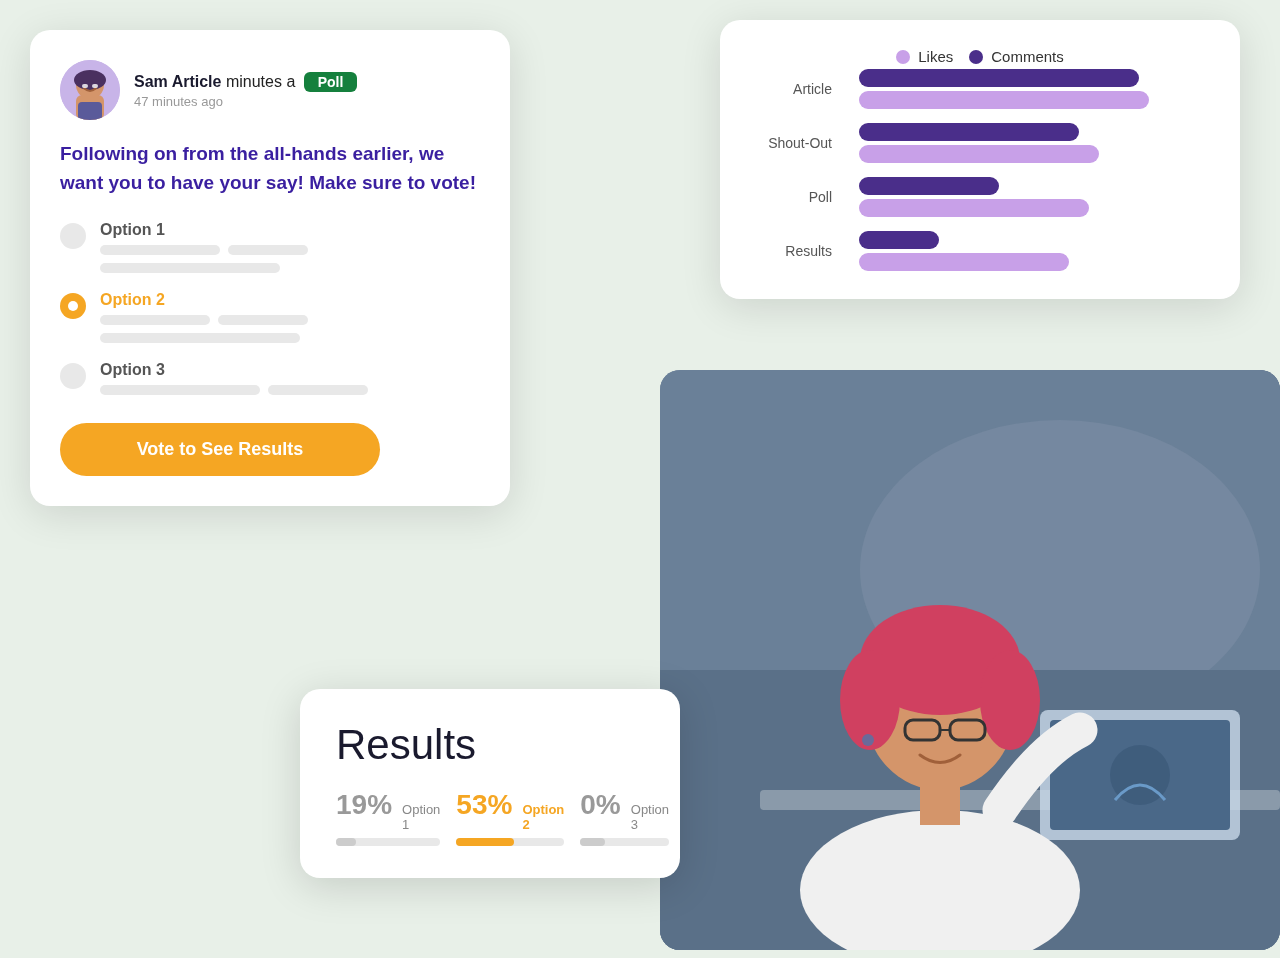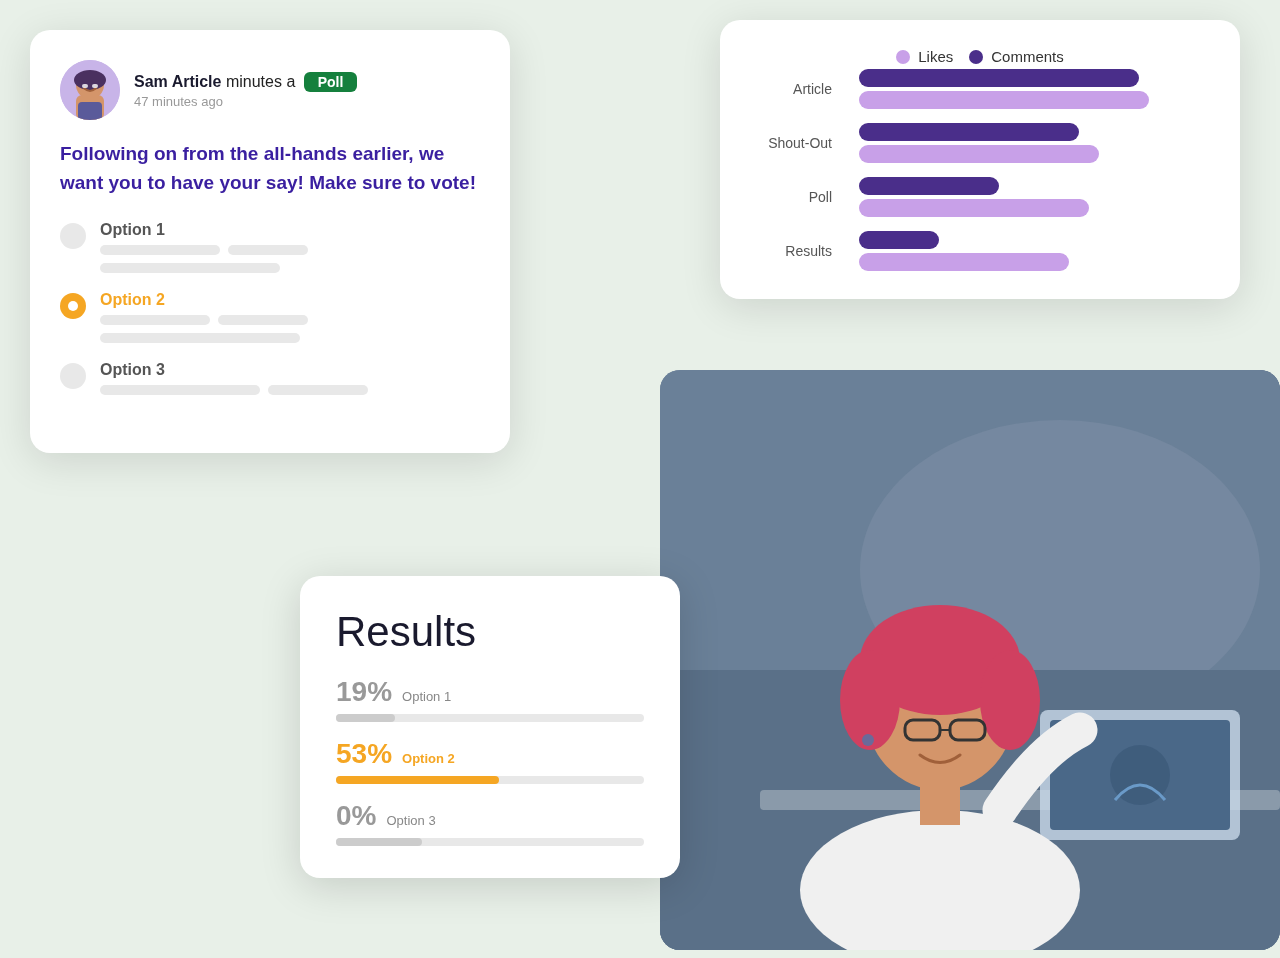--- a/index.html
+++ b/index.html
@@ -267,21 +267,21 @@
 
     .results-title {
       font-size: 42px;
       font-weight: 400;
       color: #1a1a2e;
       margin-bottom: 20px;
     }
 
     .results-items {
       display: flex;
-      flex-direction: column;
+      flex-direction: row;
       gap: 16px;
     }
 
     .result-item {}
 
     .result-row {
       display: flex;
       align-items: baseline;
       gap: 10px;
       margin-bottom: 6px;
@@ -457,20 +457,21 @@
         <div class="option-content">
           <div class="option-label normal-label">Option 3</div>
           <div class="option-lines">
             <div class="option-line" style="width:160px"></div>
             <div class="option-line" style="width:100px"></div>
           </div>
         </div>
       </div>
     </div>
 
+    <button class="vote-button">Vote to See Results</button>
   </div>
 
   <div class="chart-card">
     <div class="chart-legend">
       <div class="legend-item">
         <div class="legend-dot likes"></div>
         <span>Likes</span>
       </div>
       <div class="legend-item">
         <div class="legend-dot comments"></div>

